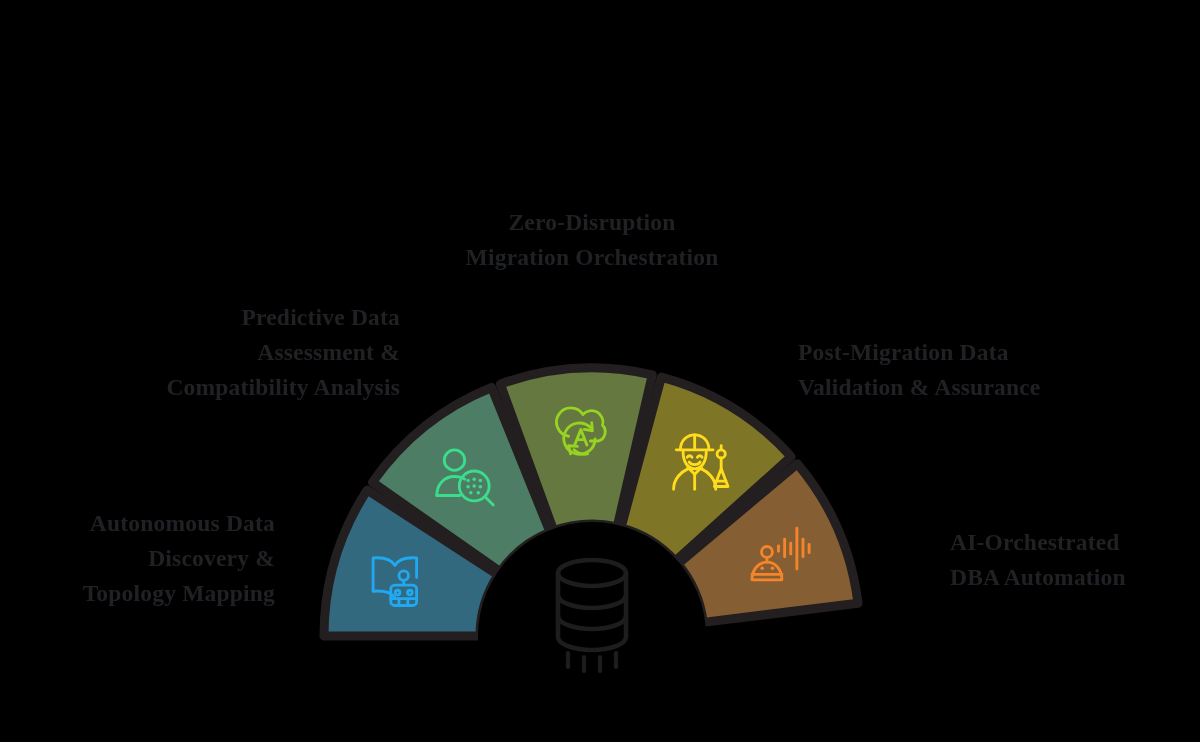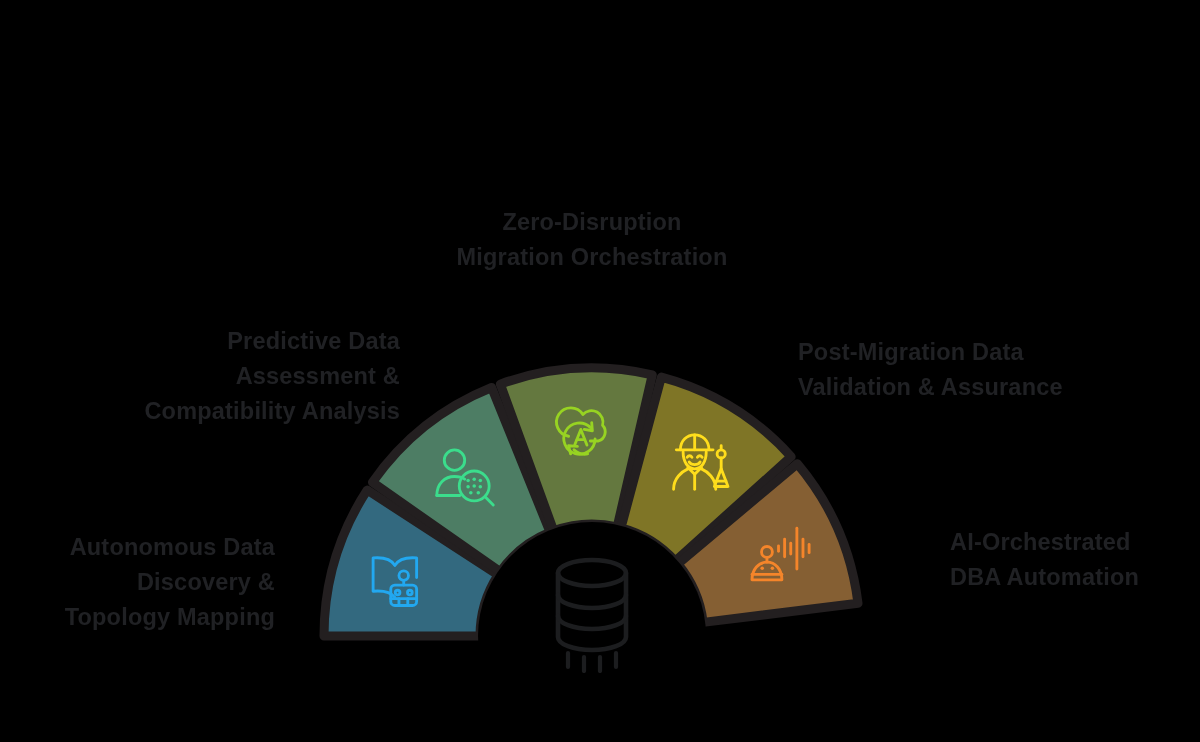--- a/index.html
+++ b/index.html
@@ -27,23 +27,23 @@
     height: 742px;
   }
   .seg-label {
     position: absolute;
     color: #202124;
     font-weight: 700;
     font-size: 23.5px;
     line-height: 35px;
     letter-spacing: 0.2px;
     white-space: pre-line;
-    font-family: Liberation Sans, sans-serif;
+    font-family: Liberation Serif, serif;
   }
-  .lbl-left   { text-align: right; margin-top: 24px; }
+  .lbl-left   { text-align: right; }
   .lbl-right  { text-align: left;  }
   .lbl-center { text-align: center; }
 
   #label-discovery   { right: 925px; top: 506px; width: 340px; text-align: right; }
   #label-assessment  { right: 800px; top: 300px; width: 380px; text-align: right; }
   #label-migration   { left: 392px;  top: 205px; width: 400px; text-align: center; }
   #label-validation  { left: 798px;  top: 335px; width: 380px; text-align: left; }
   #label-dba         { left: 950px;  top: 525px; width: 340px; text-align: left; }
 </style>
 </head>

